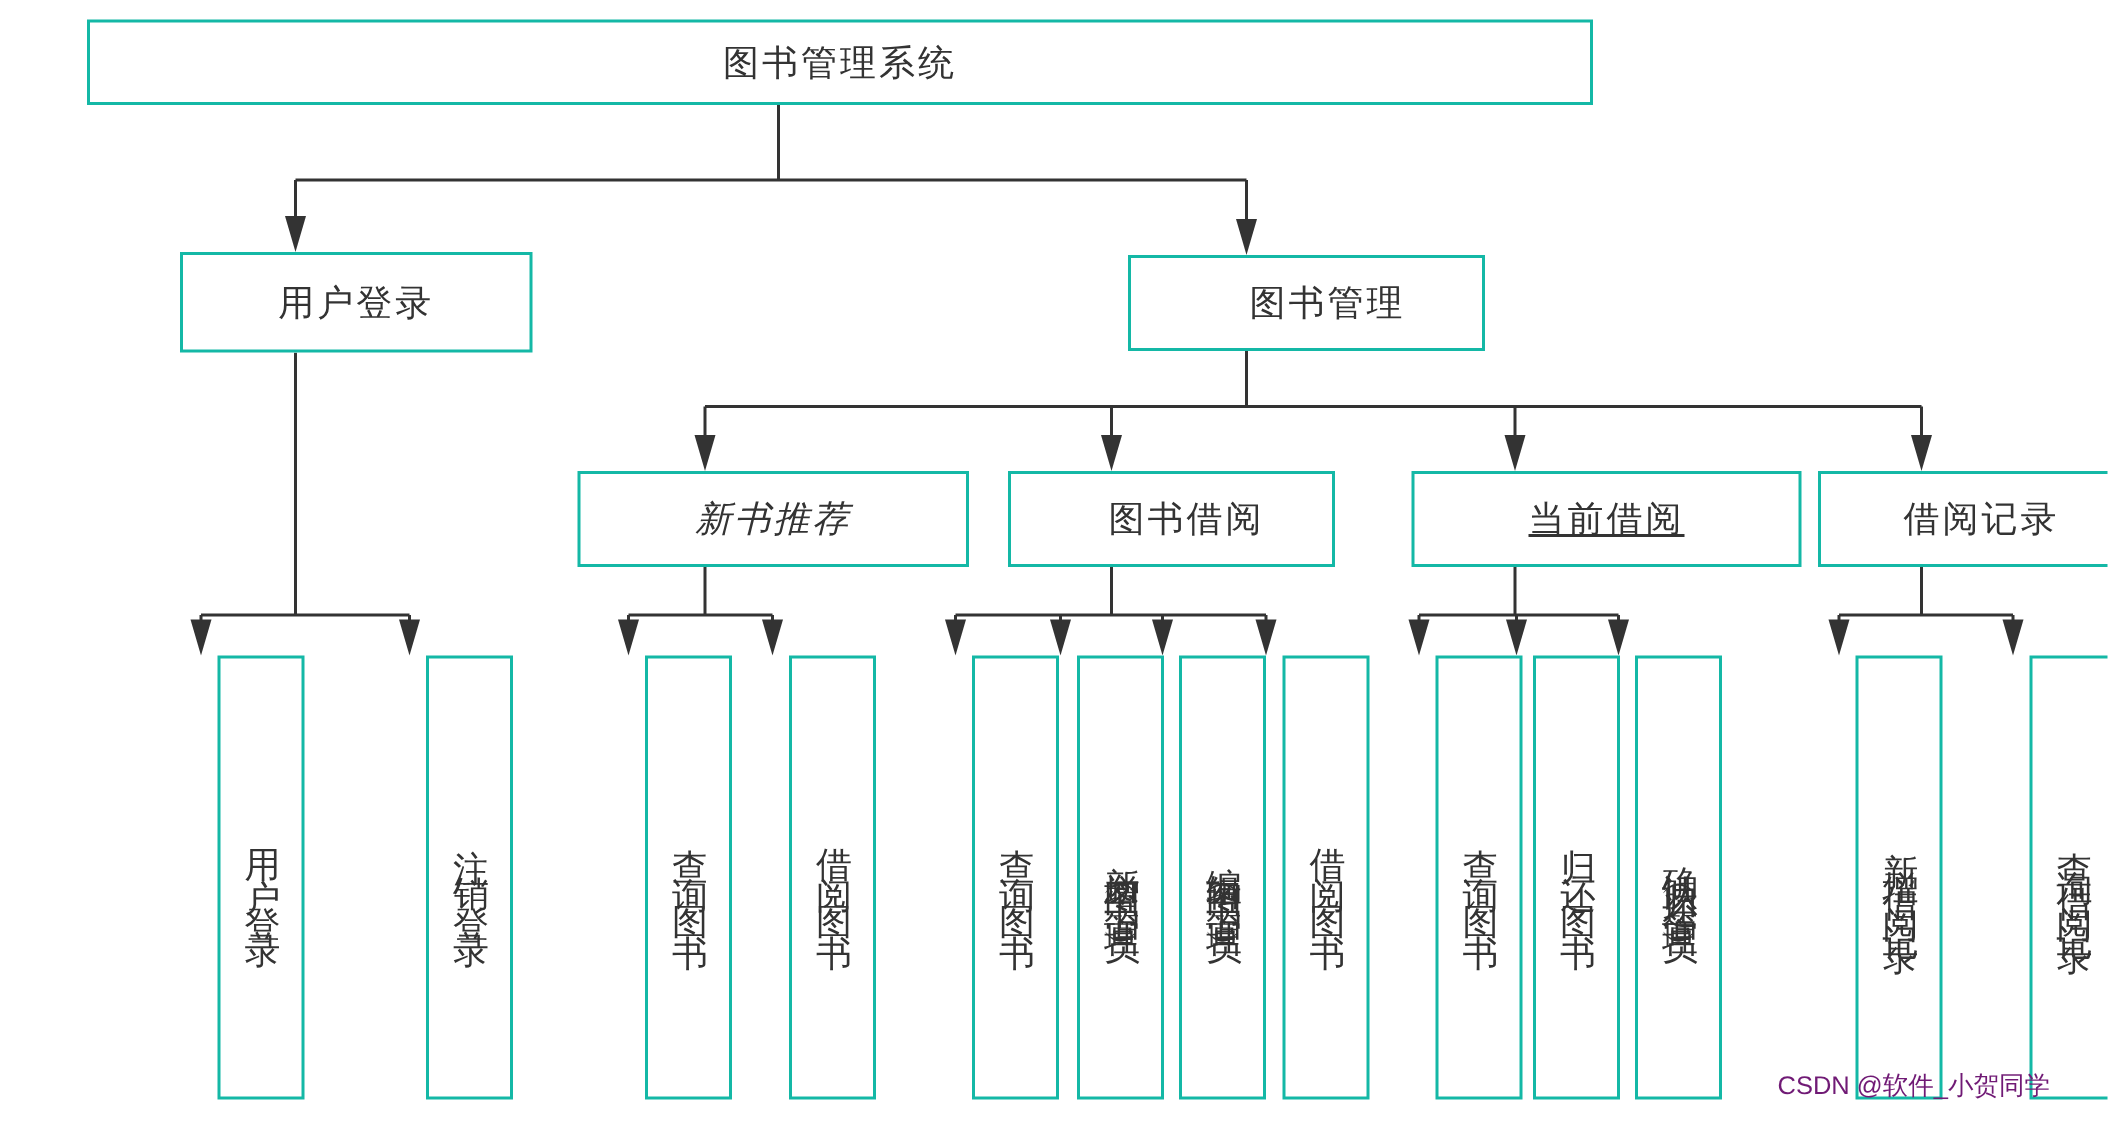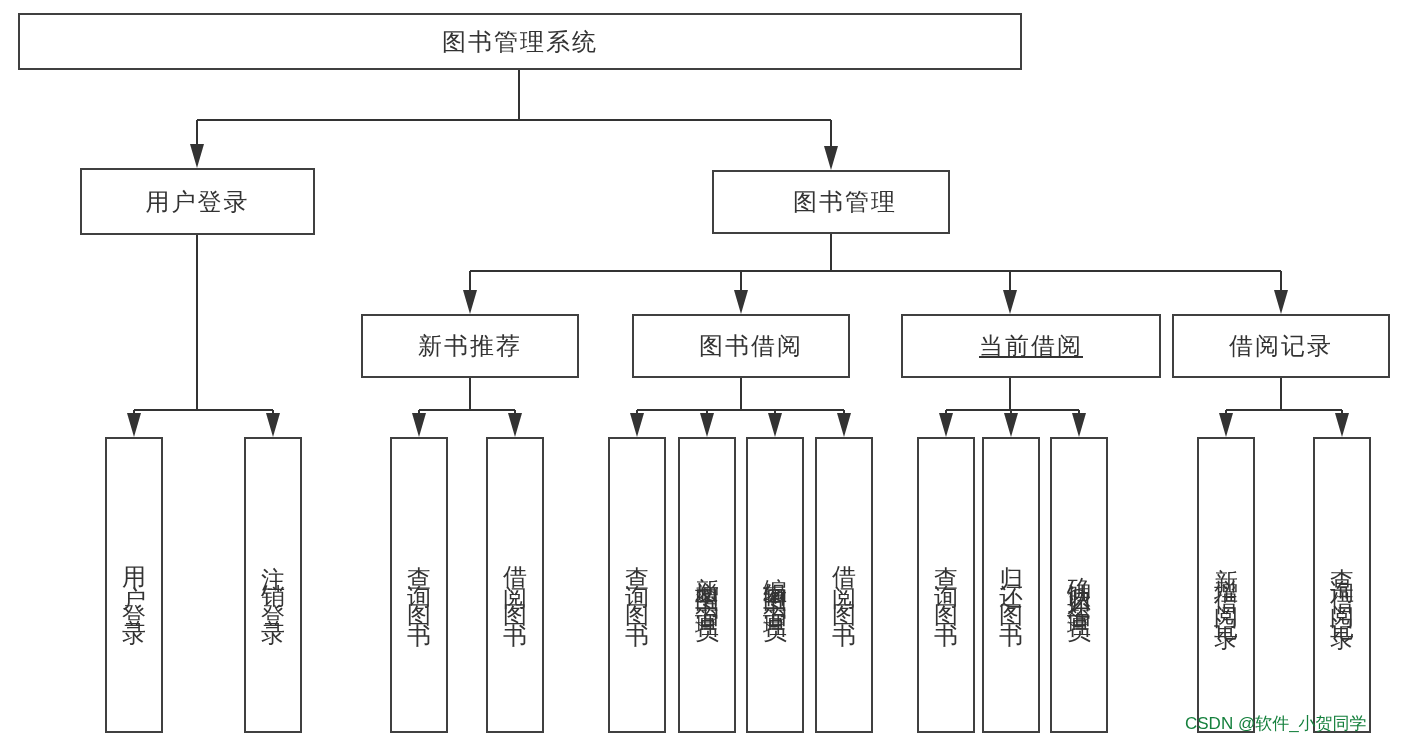--- a/index.html
+++ b/index.html
@@ -9,35 +9,36 @@
     font-family: "Liberation Sans", sans-serif;
     position: relative;
     overflow: hidden;
   }
   #canvas { position: absolute; left: 0; top: 0; width: 1405px; height: 747px; }
   svg.connectors { position: absolute; left: 0; top: 0; z-index: 1; }
 
   .node {
     position: absolute;
     background: #ffffff;
-    border: 2px solid #404040;
+    border: 2px solid #14b8a6;
     box-sizing: border-box;
     display: flex;
     align-items: center;
     justify-content: center;
     color: #333333;
     z-index: 2;
+    margin-left: 40px;
   }
   .h-label { font-size: 24px; letter-spacing: 2px; white-space: nowrap; }
 
   
   .n-root  { left: 18px;   top: 13px;  width: 1004px; height: 57px; }
   .n-login { left: 80px;   top: 168px; width: 235px;  height: 67px; }
   .n-mgmt  { left: 712px;  top: 170px; width: 238px;  height: 64px; padding-left: 28px; }
-  .n-l3-0  { left: 361px;  top: 314px; width: 218px;  height: 64px; }
+  .n-l3-0  { left: 345px;  top: 314px; width: 261px;  height: 64px; font-style: italic; }
   .n-l3-1  { left: 632px;  top: 314px; width: 218px;  height: 64px; padding-left: 20px; }
   .n-l3-2  { left: 901px;  top: 314px; width: 260px;  height: 64px; text-decoration: underline; }
   .n-l3-3  { left: 1172px; top: 314px; width: 218px;  height: 64px; text-align: right; }
 
   
   .leaf { top: 437px; width: 58px; height: 296px; }
   .leaf-0  { left: 105px; }
   .leaf-1  { left: 244px; }
   .leaf-2  { left: 390px; }
   .leaf-3  { left: 486px; }
@@ -60,21 +61,21 @@
     white-space: nowrap;
   }
   .leaf.mid  .v-label { letter-spacing: 12px; }
   .leaf.long .v-label { letter-spacing: 6px; }
 
   .watermark {
     position: absolute;
     left: 1185px; top: 712px;
     z-index: 5;
     font-size: 17px;
-    color: #15803d;
+    color: #701a75;
     white-space: nowrap;
   }
 </style>
 </head>
 <body>
 
 <div id="canvas">
 
   <svg class="connectors" width="1405" height="747" viewBox="0 0 1405 747">
     <g stroke="#333333" stroke-width="2" fill="none">

